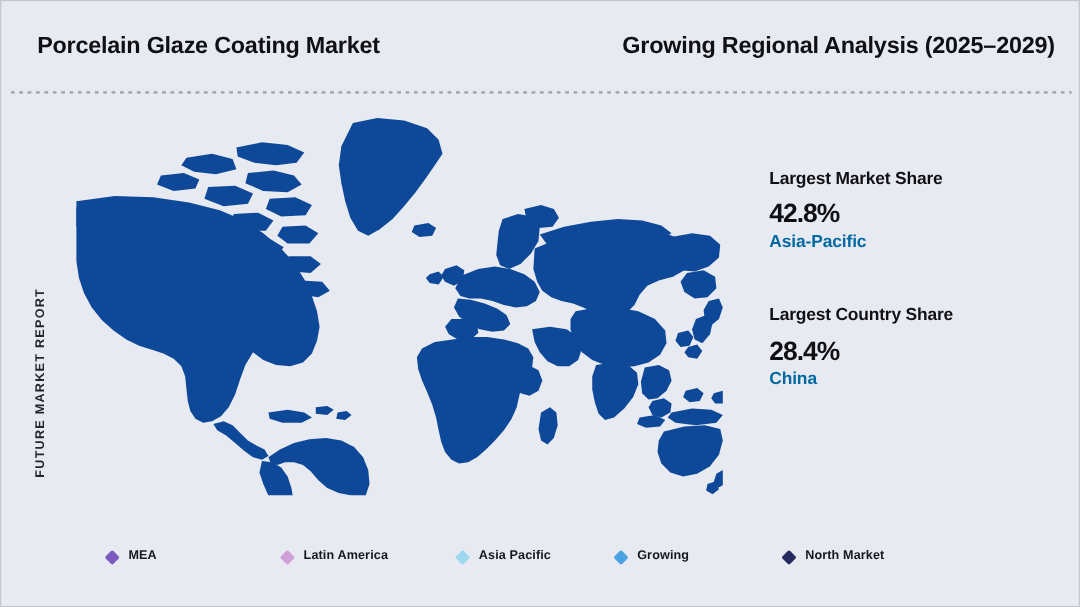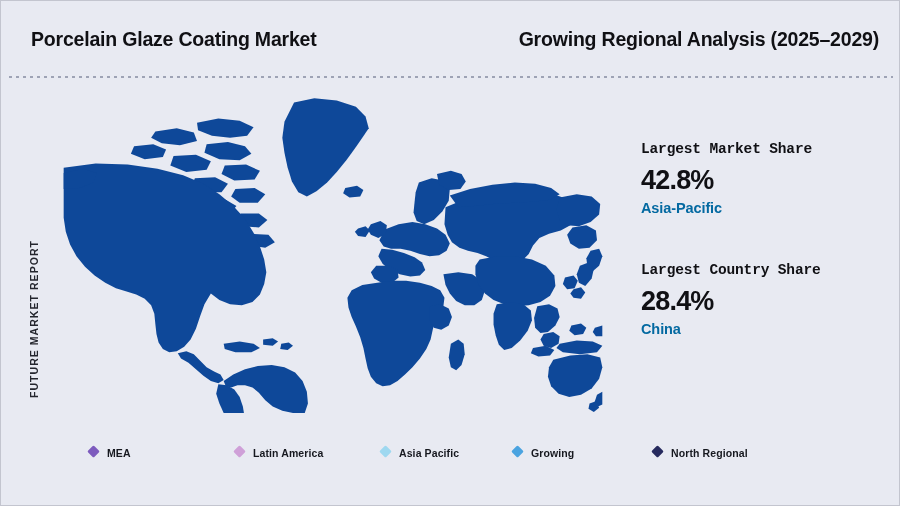--- a/index.html
+++ b/index.html
@@ -101,24 +101,23 @@
   .stat-block + .stat-block {
     margin-top: 44px;
   }
   .stat-label {
     font-size: 14.5px;
     font-weight: bold;
     color: #101014;
     letter-spacing: -0.15px;
     line-height: 1.2;
     white-space: nowrap;
-    font-family: Liberation Mono, monospace;
   }
   .stat-value {
-    font-size: 27px;
+    font-size: 22px;
     font-weight: bold;
     color: #101014;
     letter-spacing: -0.8px;
     line-height: 1.25;
     margin-top: 6px;
   }
   .stat-sub {
     font-size: 14.5px;
     font-weight: bold;
     color: #0369a1;
@@ -132,21 +131,21 @@
     position: absolute;
     left: 88px;
     top: 446px;
     width: 700px;
     height: 22px;
   }
   .legend-item {
     position: absolute;
     top: 0;
     display: flex;
-    align-items: flex-start;
+    align-items: flex-end;
     gap: 9px;
     height: 22px;
     white-space: nowrap;
   }
   .legend-dot {
     width: 9px;
     height: 9px;
     transform: rotate(45deg);
     border-radius: 1.5px;
     flex: 0 0 auto;
@@ -289,18 +288,18 @@
       <span class="legend-text">Asia Pacific</span>
     </div>
 
     <div class="legend-item" style="left:424px">
       <span class="legend-dot" style="background: rgb(74, 163, 224);"></span>
       <span class="legend-text">Growing</span>
     </div>
 
     <div class="legend-item" style="left:564px">
       <span class="legend-dot" style="background: rgb(38, 42, 94);"></span>
-      <span class="legend-text">North Regional</span>
+      <span class="legend-text">North Market</span>
     </div>
 
   </div>
 
 </div>
 
 </body></html>

